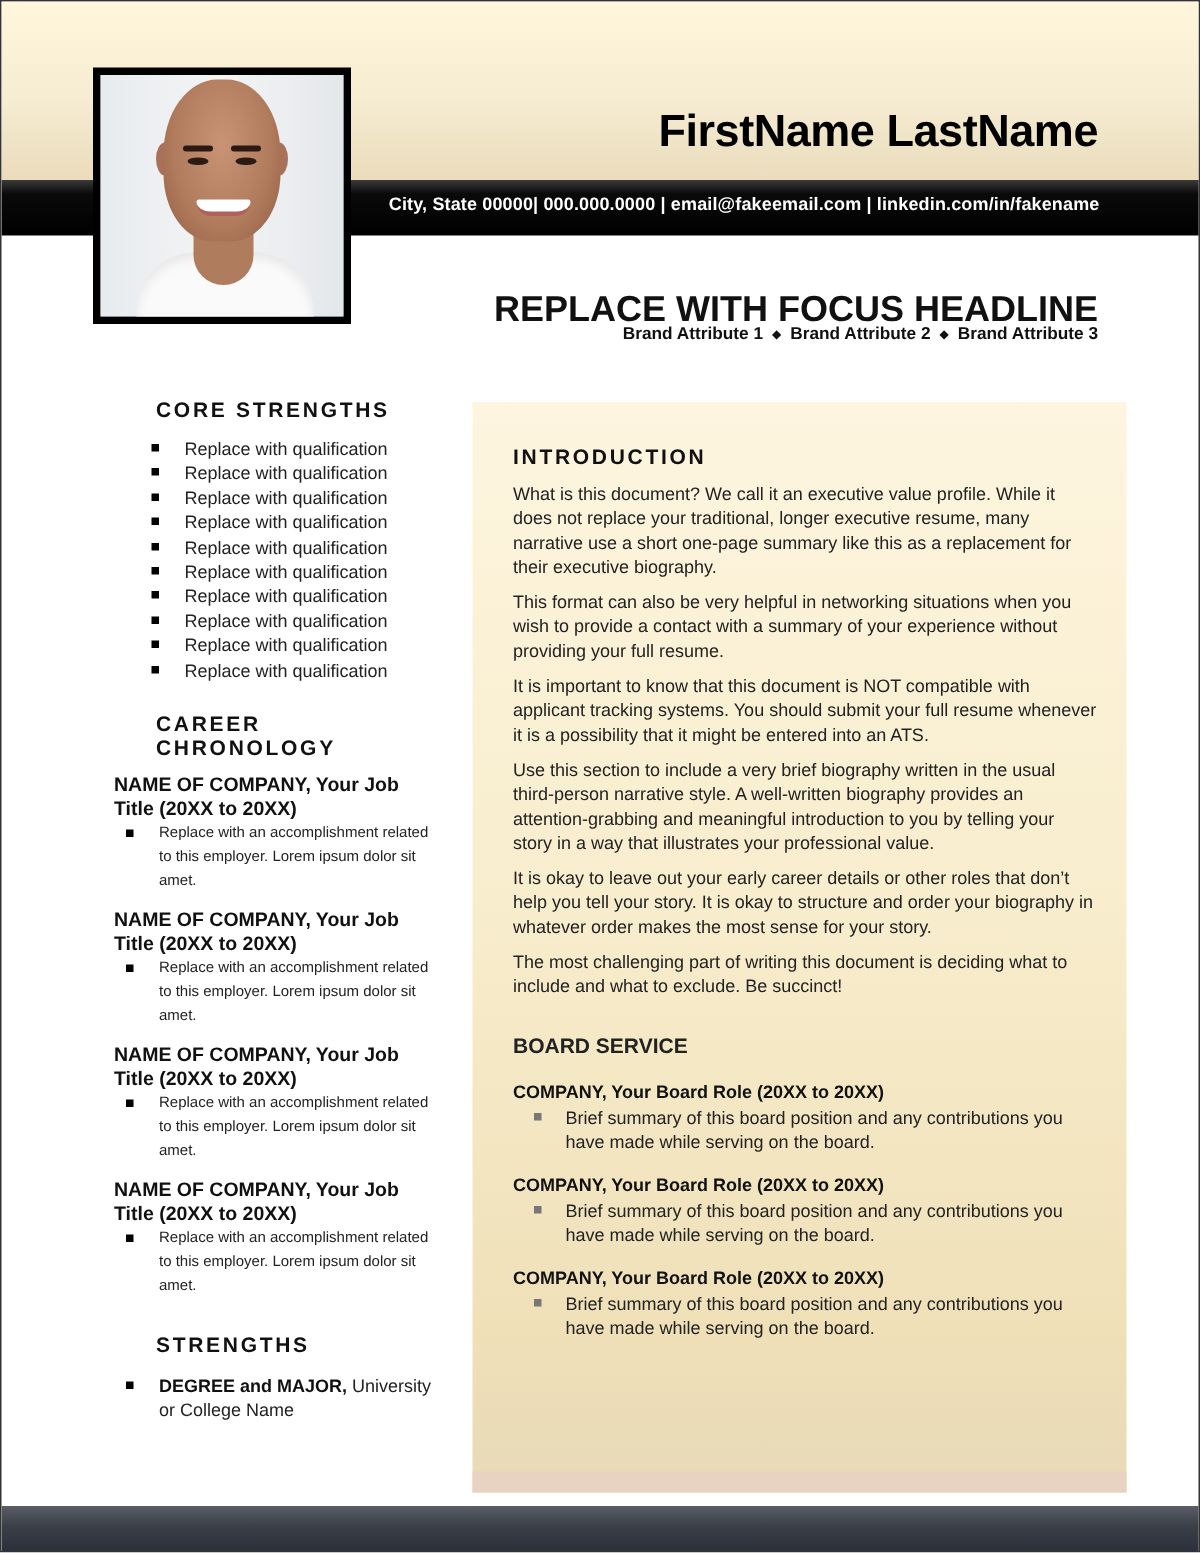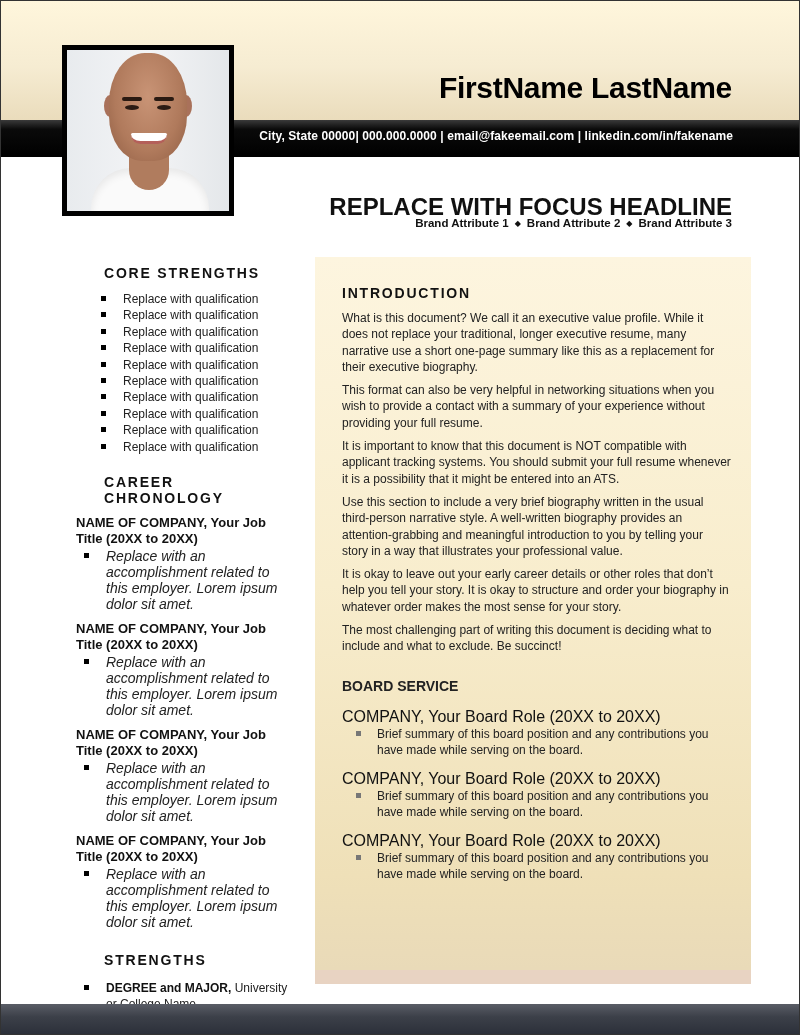--- a/index.html
+++ b/index.html
@@ -37,40 +37,40 @@
     
     .left { position: absolute; left: 75px; top: 264px; width: 215px; }
     .sec-title { font-size: 14px; font-weight: bold; letter-spacing: 1.8px; color: #111; margin-left: 28px; }
     .core-list { margin-top: 10px; list-style: none; }
     .core-list li { position: relative; padding-left: 47px; font-size: 12px; line-height: 16.4px; color: #222; }
     .core-list li::before { content: ""; position: absolute; left: 25px; top: 5px; width: 5px; height: 5px; background: #000; }
 
     .career { margin-top: 19px; }
     .job { margin-top: 9px; }
     .job-title { font-size: 13px; font-weight: bold; line-height: 16px; color: #111; }
-    .job-bullet { position: relative; padding-left: 30px; font-size: 14px; line-height: 16px; color: #222; margin-top: 1px; font-style: italic; }
+    .job-bullet { position: relative; padding-left: 30px; font-size: 10px; line-height: 16px; color: #222; margin-top: 1px; }
     .job-bullet::before { content: ""; position: absolute; left: 8px; top: 5px; width: 5px; height: 5px; background: #000; }
 
     .education { margin-top: 22px; }
     .edu-item { position: relative; padding-left: 30px; font-size: 12px; line-height: 16px; color: #222; margin-top: 12px; }
     .edu-item::before { content: ""; position: absolute; left: 8px; top: 5px; width: 5px; height: 5px; background: #000; }
     .edu-item b { color: #111; }
 
     
-    .panel { position: absolute; left: 314px; top: 256px; width: 436px; height: 727px;
+    .panel { position: absolute; left: 314px; top: 267px; width: 436px; height: 727px;
       background: linear-gradient(to bottom, #fdf5df 0%, #f8edcd 45%, #efe0b8 85%, #e8d9b8 100%); }
     .panel-foot { position: absolute; left: 0; bottom: 0; width: 100%; height: 14px; background: #e8d3c2; }
     .panel-inner { position: absolute; left: 27px; top: 28px; width: 390px; }
     .intro-title { font-size: 14px; font-weight: bold; letter-spacing: 1.8px; color: #111; }
     .para { font-size: 12px; line-height: 16.3px; color: #222; margin-top: 7px; }
     .para:first-of-type { margin-top: 9px; }
     .board-title { font-size: 14px; font-weight: bold; color: #222; margin-top: 23px; }
     .board { margin-top: 15px; }
     .board + .board { margin-top: 13px; }
-    .board-role { font-size: 16px; font-weight: normal; color: #111; line-height: 16px; }
+    .board-role { font-size: 12px; font-weight: bold; color: #111; line-height: 16px; }
     .board-bullet { position: relative; padding-left: 35px; font-size: 12px; line-height: 16px; color: #222; margin-top: 1px; }
     .board-bullet::before { content: ""; position: absolute; left: 14px; top: 5px; width: 5px; height: 5px; background: #777; }
 
     .footer-band { position: absolute; left: 0; top: 1003px; width: 800px; height: 32px;
       background: linear-gradient(to bottom, #5a5d66 0%, #3c4049 40%, #2a2e38 100%); }
   </style>
 </head>
 <body>
 
 <div class="page">

